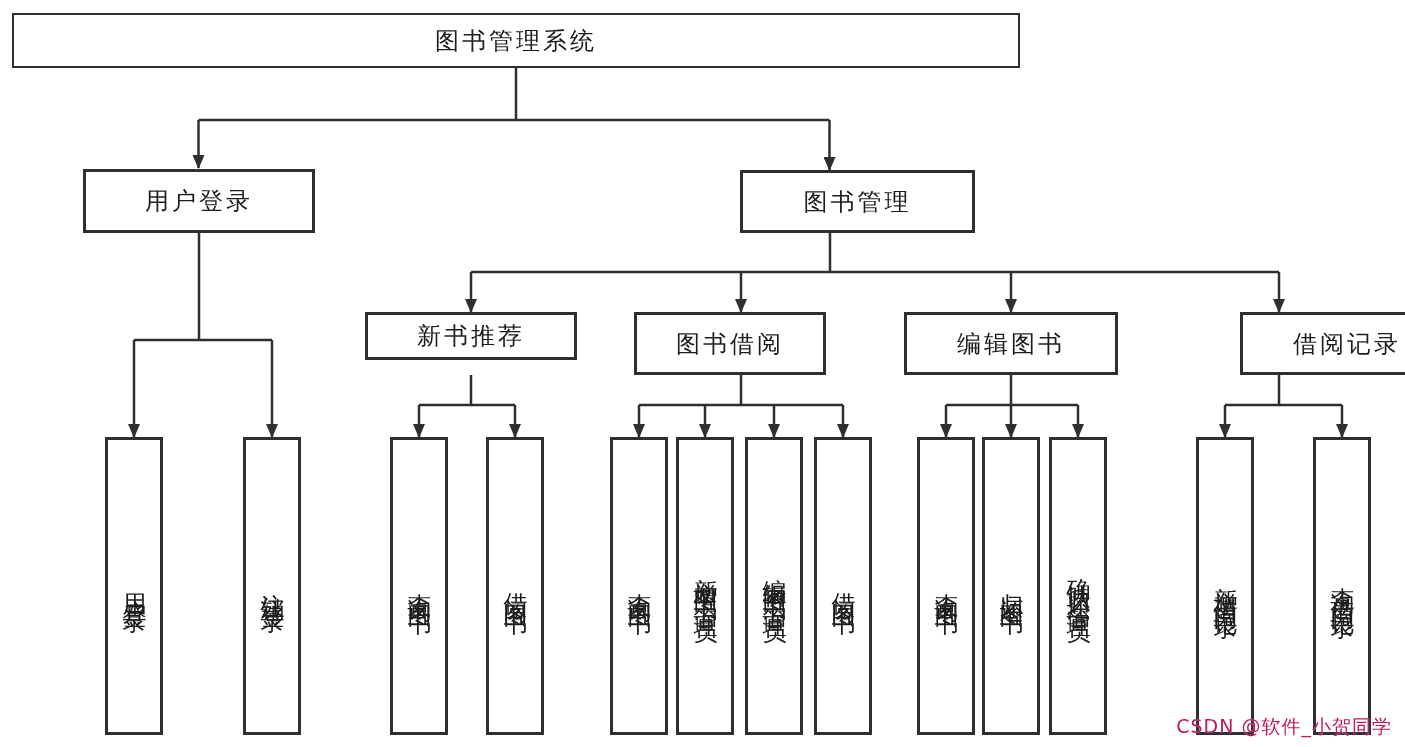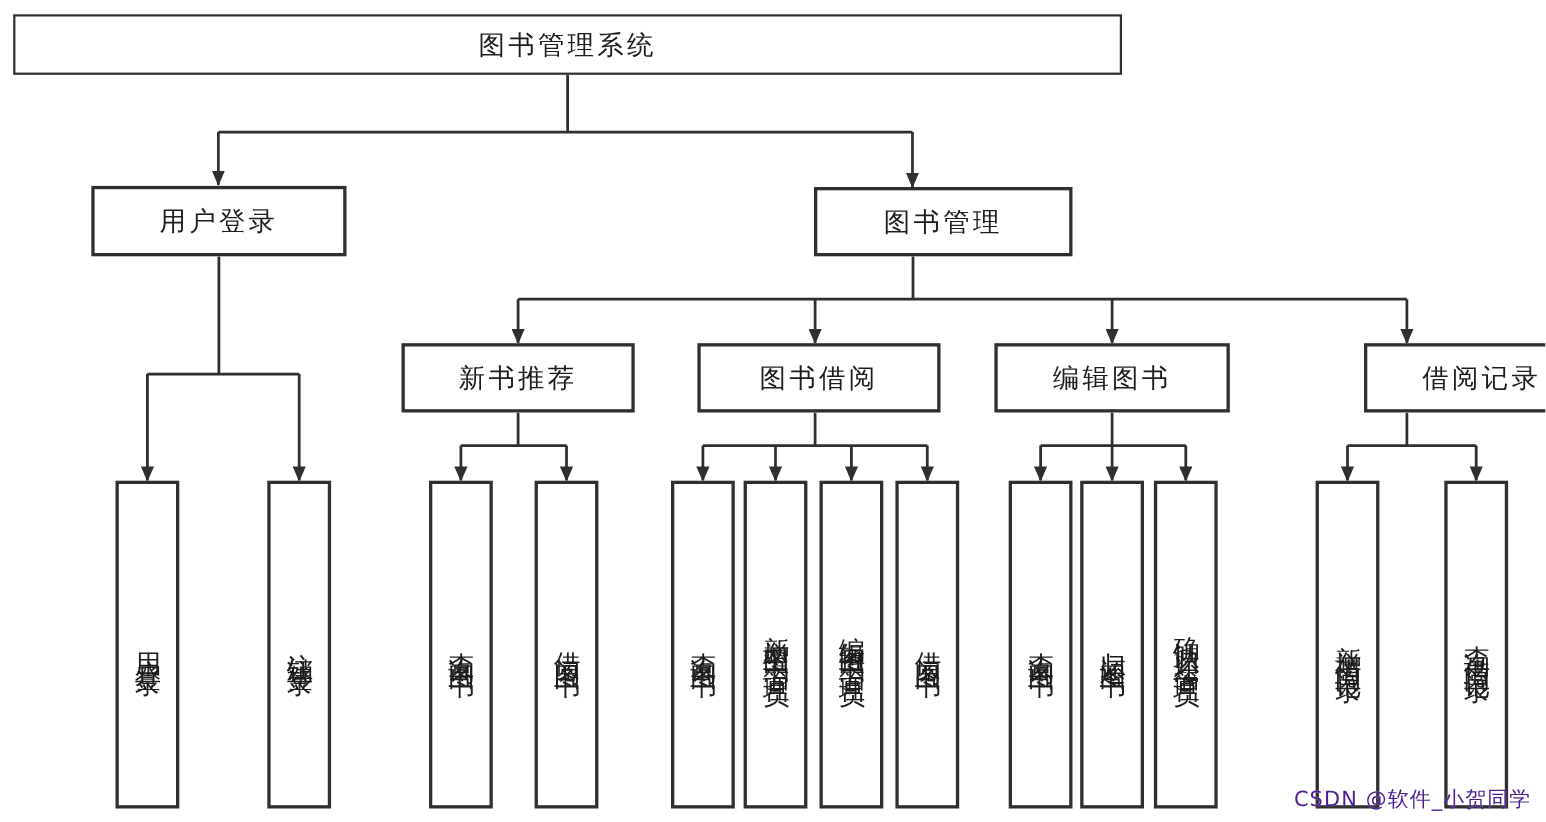--- a/index.html
+++ b/index.html
@@ -46,21 +46,21 @@
     letter-spacing: 6px;
     line-height: 1.05;
     color: #1c1c1c;
     white-space: nowrap;
   }
   .watermark {
     position: absolute;
     right: 13px;
     bottom: 7px;
     font-size: 19px;
-    color: #4c1d95;
+    color: #be185d;
     letter-spacing: 1px;
     z-index: 5;
     text-shadow: 0 0 1px rgba(255,255,255,0.6);
   }
 </style>
 </head>
 <body>
 
 <div class="canvas">
 
@@ -112,22 +112,22 @@
       <path d="M1225,405 V437" marker-end="url(#arw)"></path>
       <path d="M1342,405 V437" marker-end="url(#arw)"></path>
     </g>
   </svg>
 
   <div class="hbox root-box" style="left:12px; top:13px; width:1008px; height:55px;">图书管理系统</div>
 
   <div class="hbox" style="left:83px; top:169px; width:232px; height:64px;">用户登录</div>
   <div class="hbox" style="left:712px; top:170px; width:235px; height:63px;margin-left:28px;">图书管理</div>
 
-  <div class="hbox" style="left:365px; top:312px; width:212px; height:63px;">新书推荐</div>
-  <div class="hbox" style="left:634px; top:312px; width:221px; height:63px;font-family:Liberation Mono, monospace;">图书借阅</div>
+  <div class="hbox" style="left:365px; top:312px; width:212px; height:48px;">新书推荐</div>
+  <div class="hbox" style="left:634px; top:312px; width:192px; height:63px;font-family:Liberation Mono, monospace;">图书借阅</div>
   <div class="hbox" style="left:904px; top:312px; width:214px; height:63px;">编辑图书</div>
   <div class="hbox" style="left:1240px; top:312px; width:214px; height:63px;">借阅记录</div>
 
   <div class="vbox" style="left:105px;">
     <span class="vlabel">用户登录</span>
   </div>
   <div class="vbox" style="left:243px;">
     <span class="vlabel">注销登录</span>
   </div>
 

